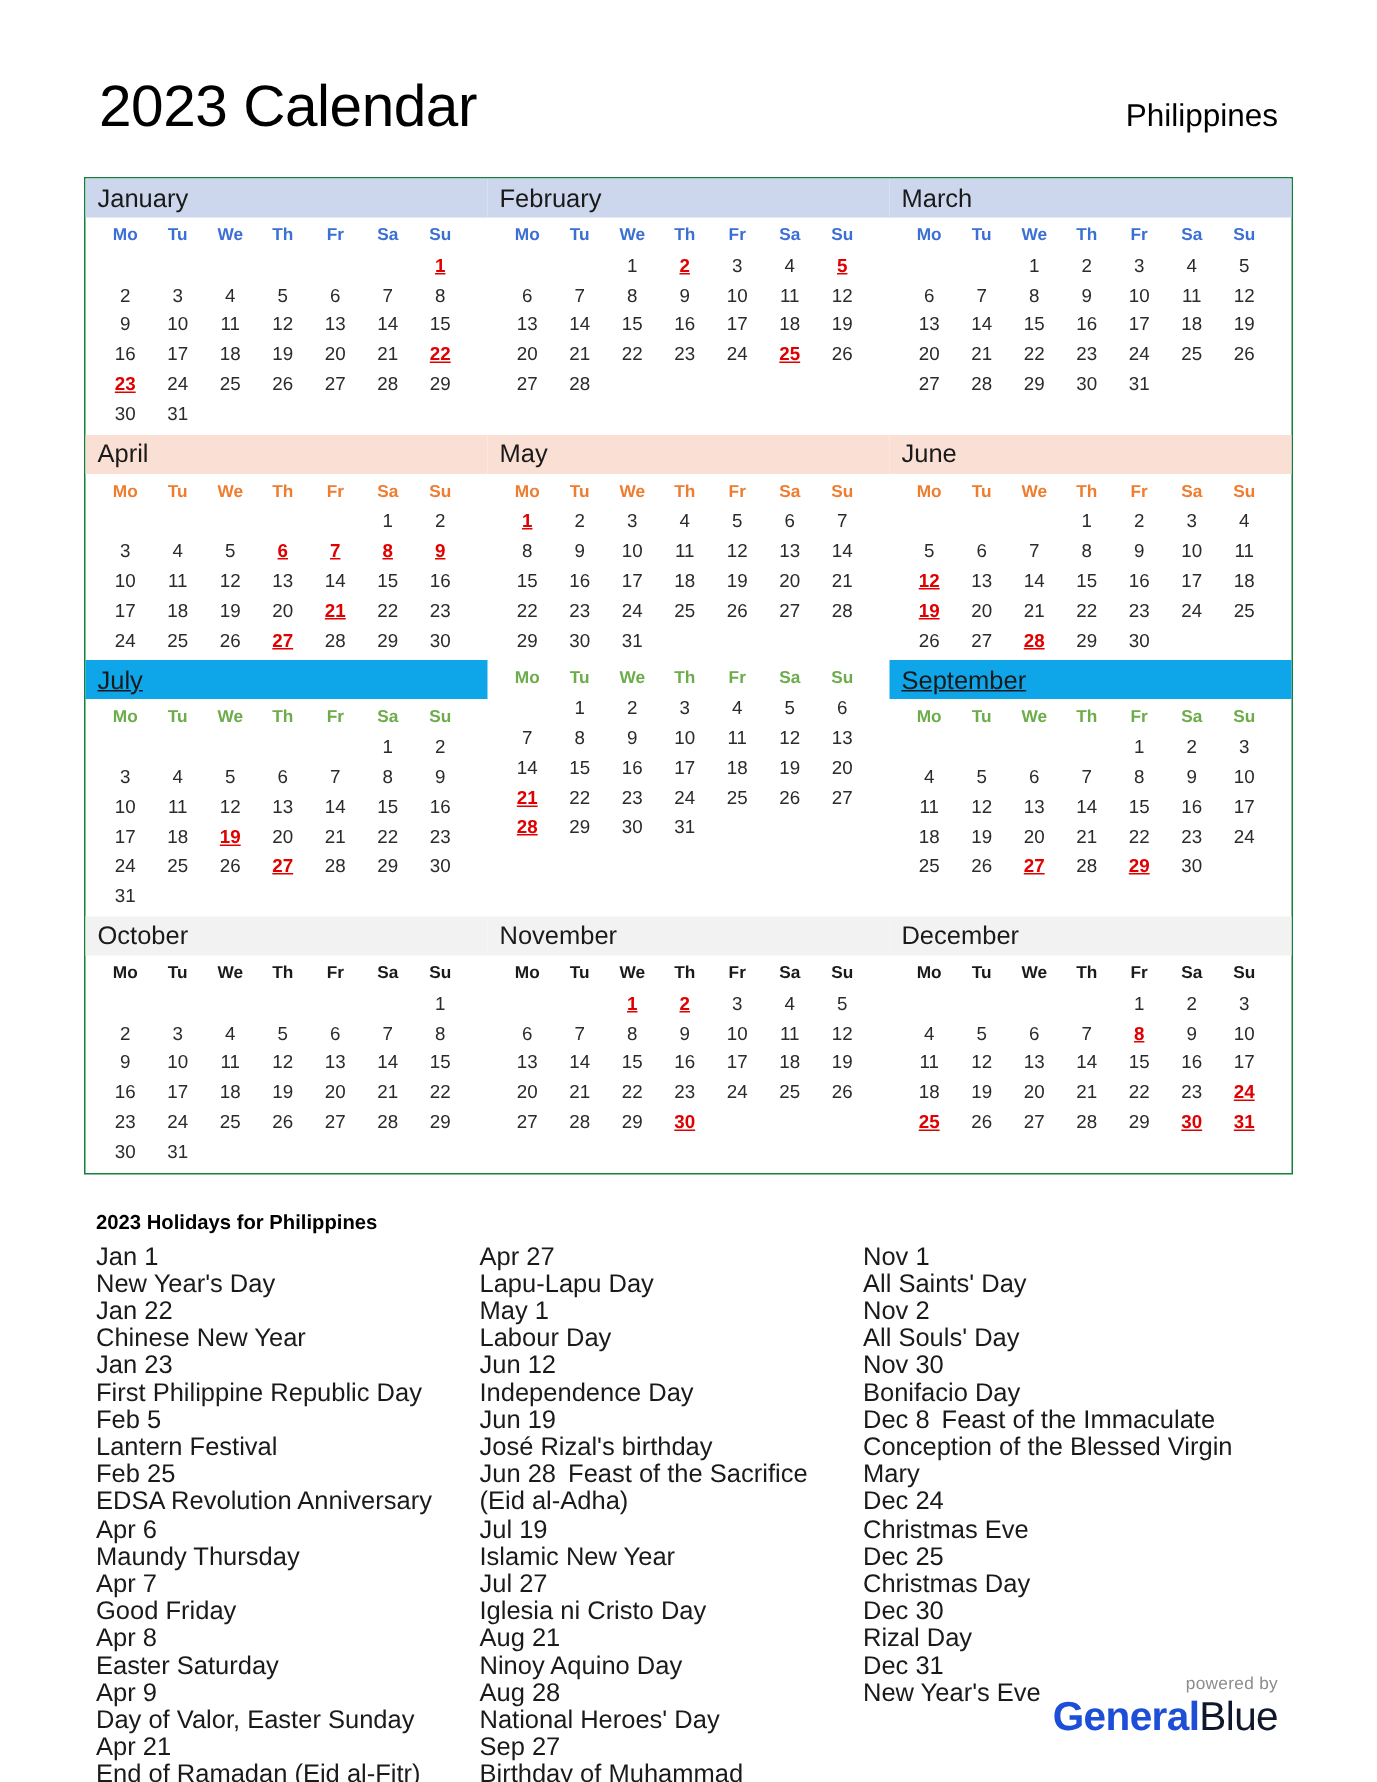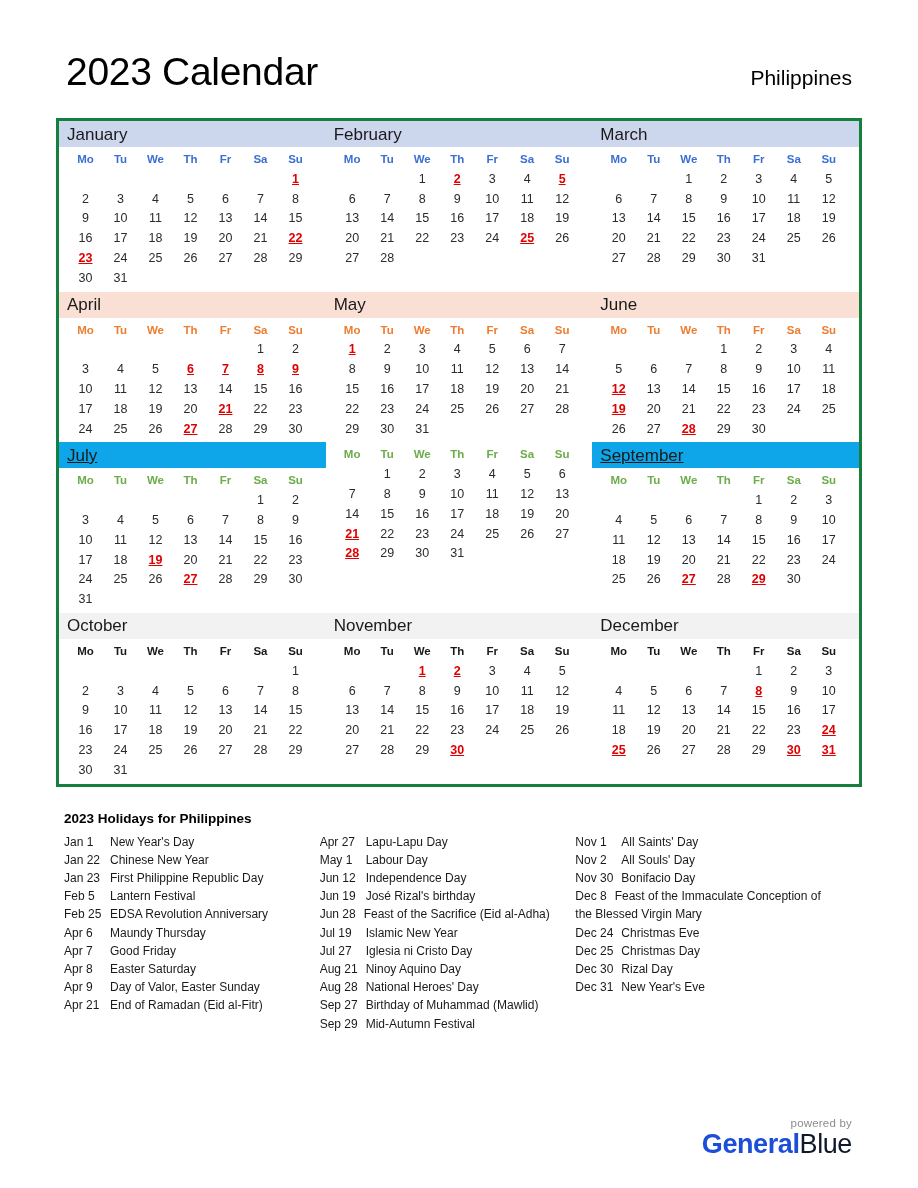--- a/index.html
+++ b/index.html
@@ -30,21 +30,21 @@
   }
   .country-label {
     font-size: 21px;
     font-weight: 400;
     color: #000;
   }
 
   
   .calendar-frame {
     margin: 27px 56px 15px 56px;
-    border: 3px solid #15803d;
+    border: 1px solid #15803d;
     background: #fff;
   }
   .quarter-row {
     display: flex;
   }
   .month-block {
     width: 33.3333%;
     position: relative;
   }
   .month-name-band {
@@ -109,23 +109,24 @@
   .holidays-columns {
     display: flex;
   }
   .holiday-col {
     width: 33.3333%;
     padding-right: 12px;
   }
   .holiday-col.col-3 { padding-right: 0; }
   .holiday-item {
     display: flex;
-    font-size: 12px;
+    font-size: 17px;
     line-height: 18.2px;
     color: #1a1a1a;
+    flex-direction: column;
   }
   .holiday-date {
     flex: 0 0 auto;
     min-width: 46px;
     white-space: nowrap;
   }
   .holiday-name {
     flex: 1 1 auto;
   }
   .holiday-item.wrapped { display: block; }

